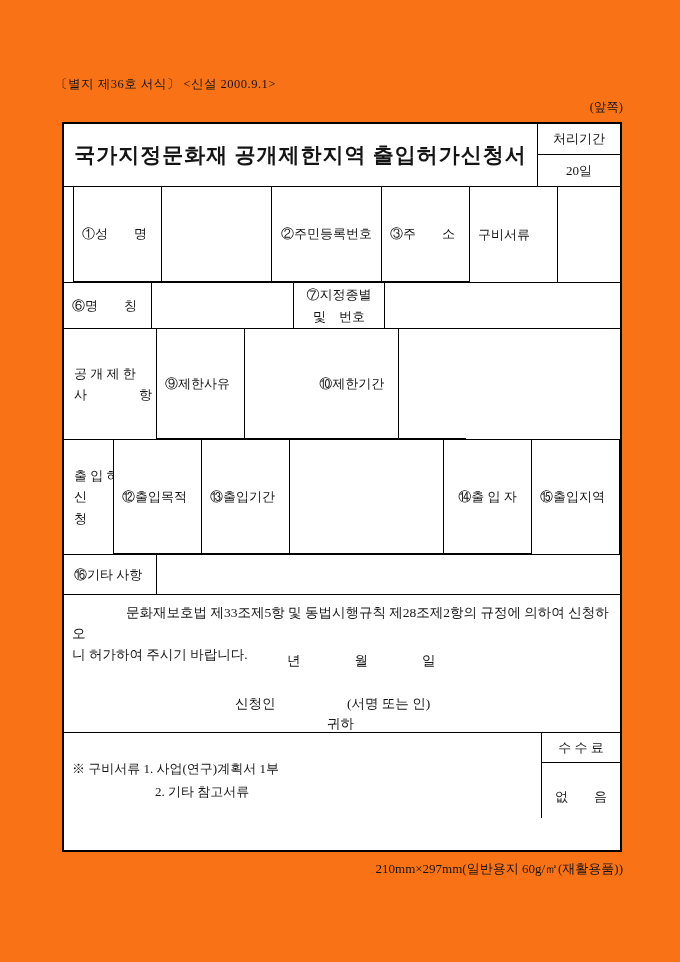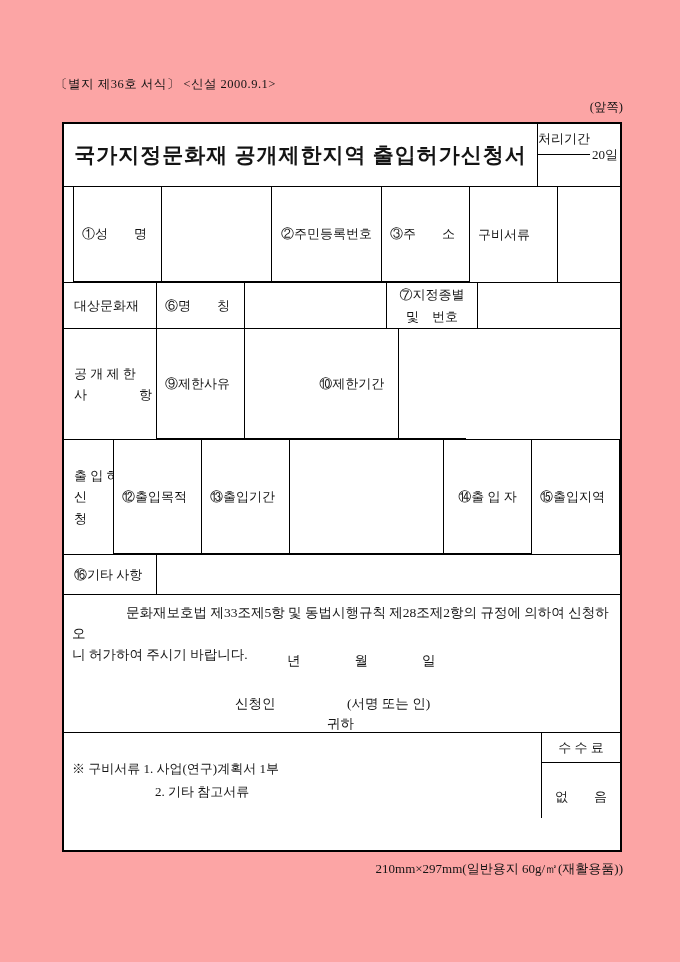--- a/index.html
+++ b/index.html
@@ -2,21 +2,21 @@
 <html><head>
 <meta charset="utf-8">
 <style>
   * { margin:0; padding:0; box-sizing:border-box; }
   html,body { background:#fff; }
   body {
     width:680px; height:962px;
     font-family:"Liberation Serif","DejaVu Serif",serif;
     color:#141414;
   }
-  .page { position:relative; width:680px; height:962px; background:#fca5a5; overflow:hidden; }
+  .page { position:relative; width:680px; height:962px; background:#f97316; overflow:hidden; }
 
   .top-note   { position:absolute; left:55px;  top:76px;  font-size:12.5px; letter-spacing:0.5px; }
   .side-note  { position:absolute; right:57px; top:99px;  font-size:12.5px; }
   .footer-note{ position:absolute; right:57px; top:860px; font-size:13px; }
 
   .form-table {
     position:absolute; left:62px; top:122px; width:560px; height:730px;
     border:2px solid #000; display:flex; flex-direction:column;
     font-size:13px; background:#fff;
   }
@@ -32,21 +32,21 @@
   .sub { display:flex; flex-direction:row; flex:1;justify-content:space-between; }
   .subrow { display:flex; flex:1; border-bottom:1px solid #000; }
   .subrow.last { border-bottom:none; }
 
   .h63{height:63px} .h96{height:96px} .h46{height:46px} .h32{height:32px}
   .h111{height:111px} .h115{height:115px} .h40{height:40px} .h138{height:138px} .h85{height:85px}
   .w93{width:93px} .w88{width:88px} .w110{width:110px} .w128{width:128px} .w92{width:92px}
   .w142{width:142px} .w91{width:91px} .w321{width:321px} .w154{width:154px} .fx{flex:1}
 
   .title-cell { font-size:21px; font-weight:bold; letter-spacing:1px; }
-  .proc { width:82px; display:flex; flex-direction:row; }
+  .proc { width:82px; display:flex; flex-direction:column; }
   .proc-label { height:31px; border-bottom:1px solid #000; display:flex; align-items:center; justify-content:center; }
   .proc-value { flex:1; display:flex; align-items:center; justify-content:center; }
 
   .decl { position:relative; }
   .decl-item { position:absolute; font-size:13.5px; }
   .decl-body { left:8px; top:7px; width:542px; white-space:pre-wrap; line-height:21px; }
   .decl-date { left:223px; top:57px; }
   .decl-applicant { left:171px; top:100px; }
   .decl-sign { left:283px; top:100px; }
   .decl-recipient { left:263px; top:120px; }
@@ -93,21 +93,20 @@
         <div class="subrow last">
           <div class="c w88 pl8">구비서류</div>
           <div class="c w128"></div>
           <div class="c w92 center">⑤전자메일</div>
           <div class="c fx last"></div>
         </div>
       </div>
     </div>
 
     <div class="band h46">
-      <div class="c w93 pl10">대상문화재</div>
       <div class="c w88 pl8">⑥명　　칭</div>
       <div class="c w142"></div>
       <div class="c w91 center pre">⑦지정종별
 및　번호</div>
       <div class="c fx last"></div>
     </div>
 
 
     <div class="band h111">
       <div class="c w93 pl10 pre">공 개 제 한

